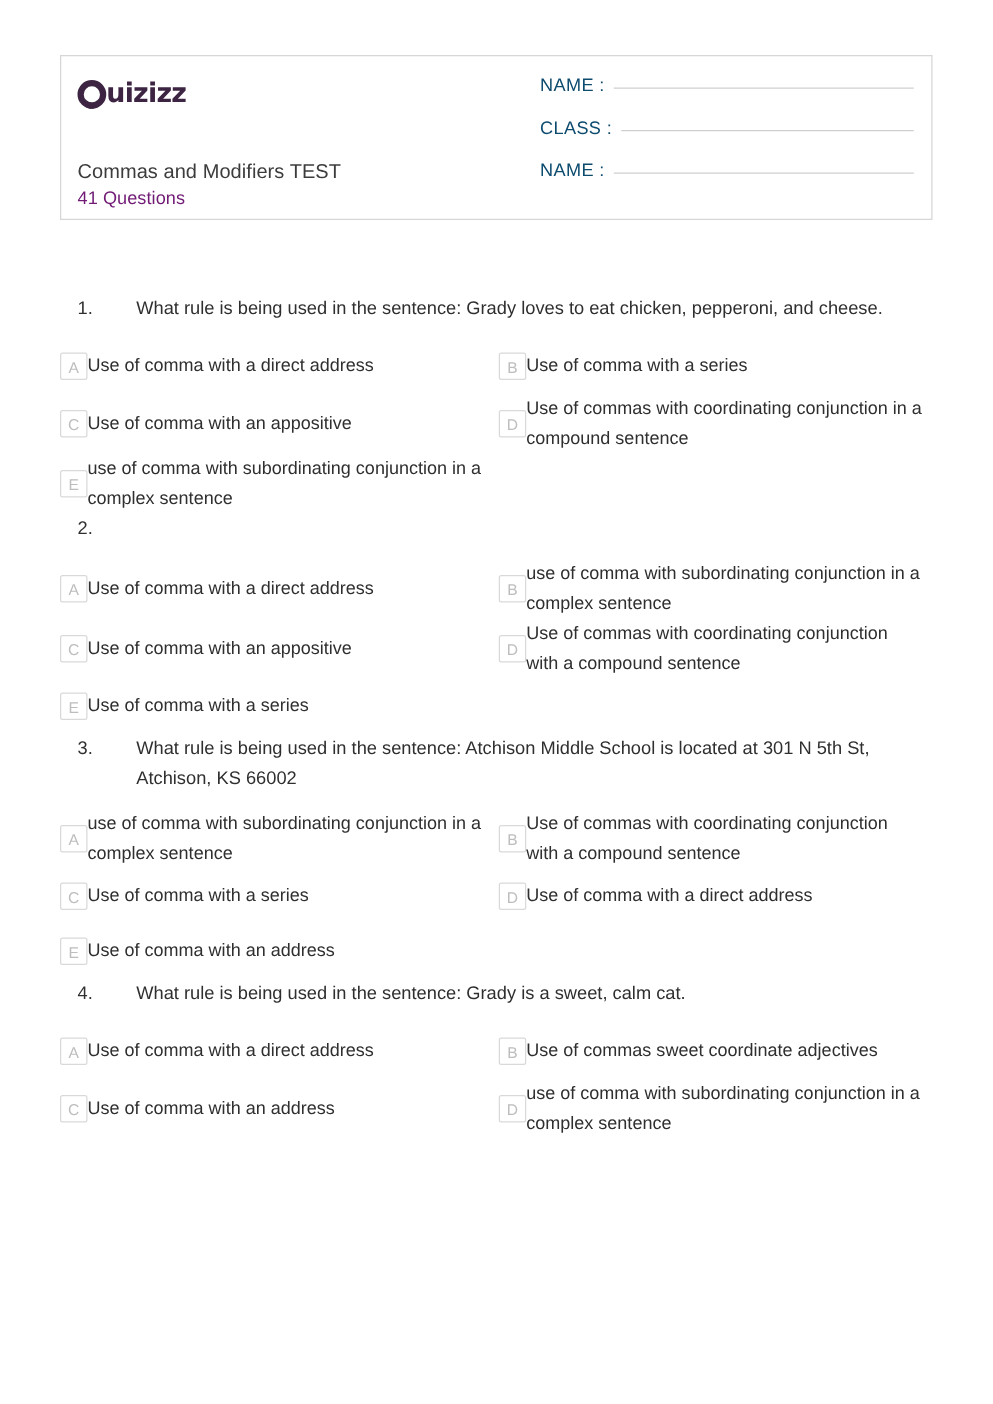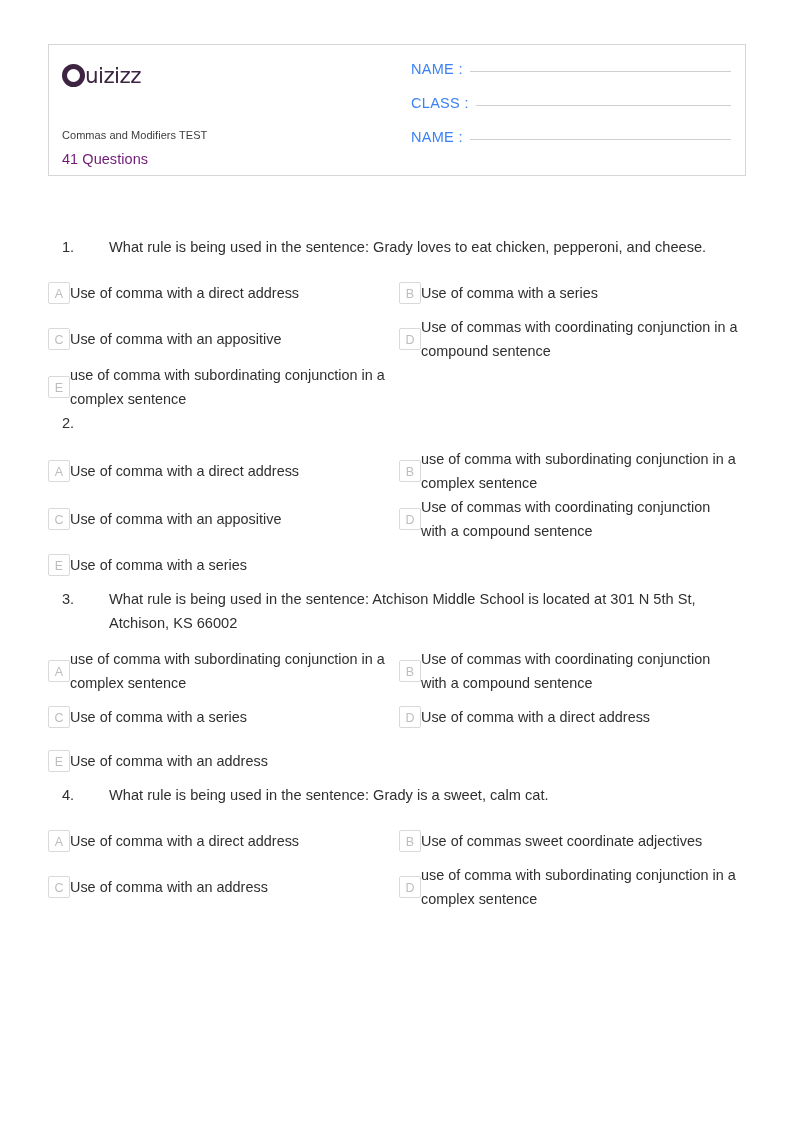--- a/index.html
+++ b/index.html
@@ -75,33 +75,33 @@
     left: 8px;
     top: 18px;
     width: 5.5px;
     height: 5.5px;
     background: #3d2442;
     border-radius: 50%;
   }
   .logo-word {
     font-family: "DejaVu Sans", sans-serif;
     font-size: 21.5px;
-    font-weight: 400;
+    font-weight: 700;
     letter-spacing: -0.6px;
     color: #3d2442;
     margin-left: 0px;
     line-height: 1;
     transform: translateY(0.5px);
   }
 
   .quiz-title {
     position: absolute;
     left: 13px;
     top: 84px;
-    font-size: 11px;
+    font-size: 16px;
     color: #3c3c3c;
     letter-spacing: 0.05px;
     white-space: nowrap;
   }
   .quiz-count {
     position: absolute;
     left: 13px;
     top: 106px;
     font-size: 14.5px;
     color: #701a75;
@@ -110,24 +110,25 @@
   }
 
   
   .field-row {
     display: flex;
     align-items: baseline;
     height: 34px;
   }
   .field-label {
     font-size: 14.5px;
-    color: #3b82f6;
+    color: #0c4a6e;
     letter-spacing: 0.3px;
     white-space: nowrap;
     flex: 0 0 auto;
+    margin-left: 21px;
   }
   .field-line {
     flex: 1 1 auto;
     border-bottom: 1px solid #cfcfcf;
     height: 1px;
     margin-left: 7px;
     transform: translateY(-2px);
   }
 
   

